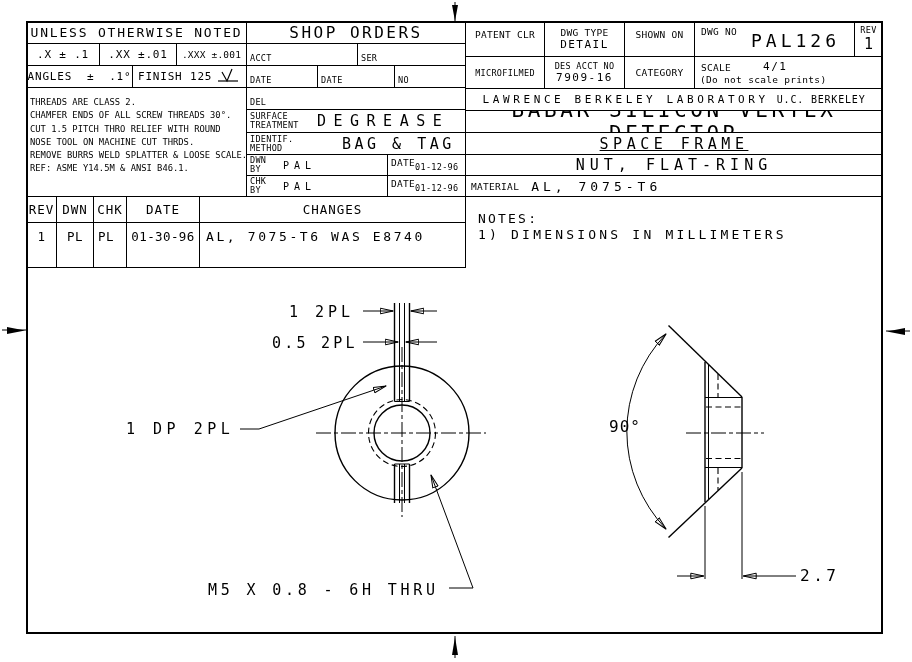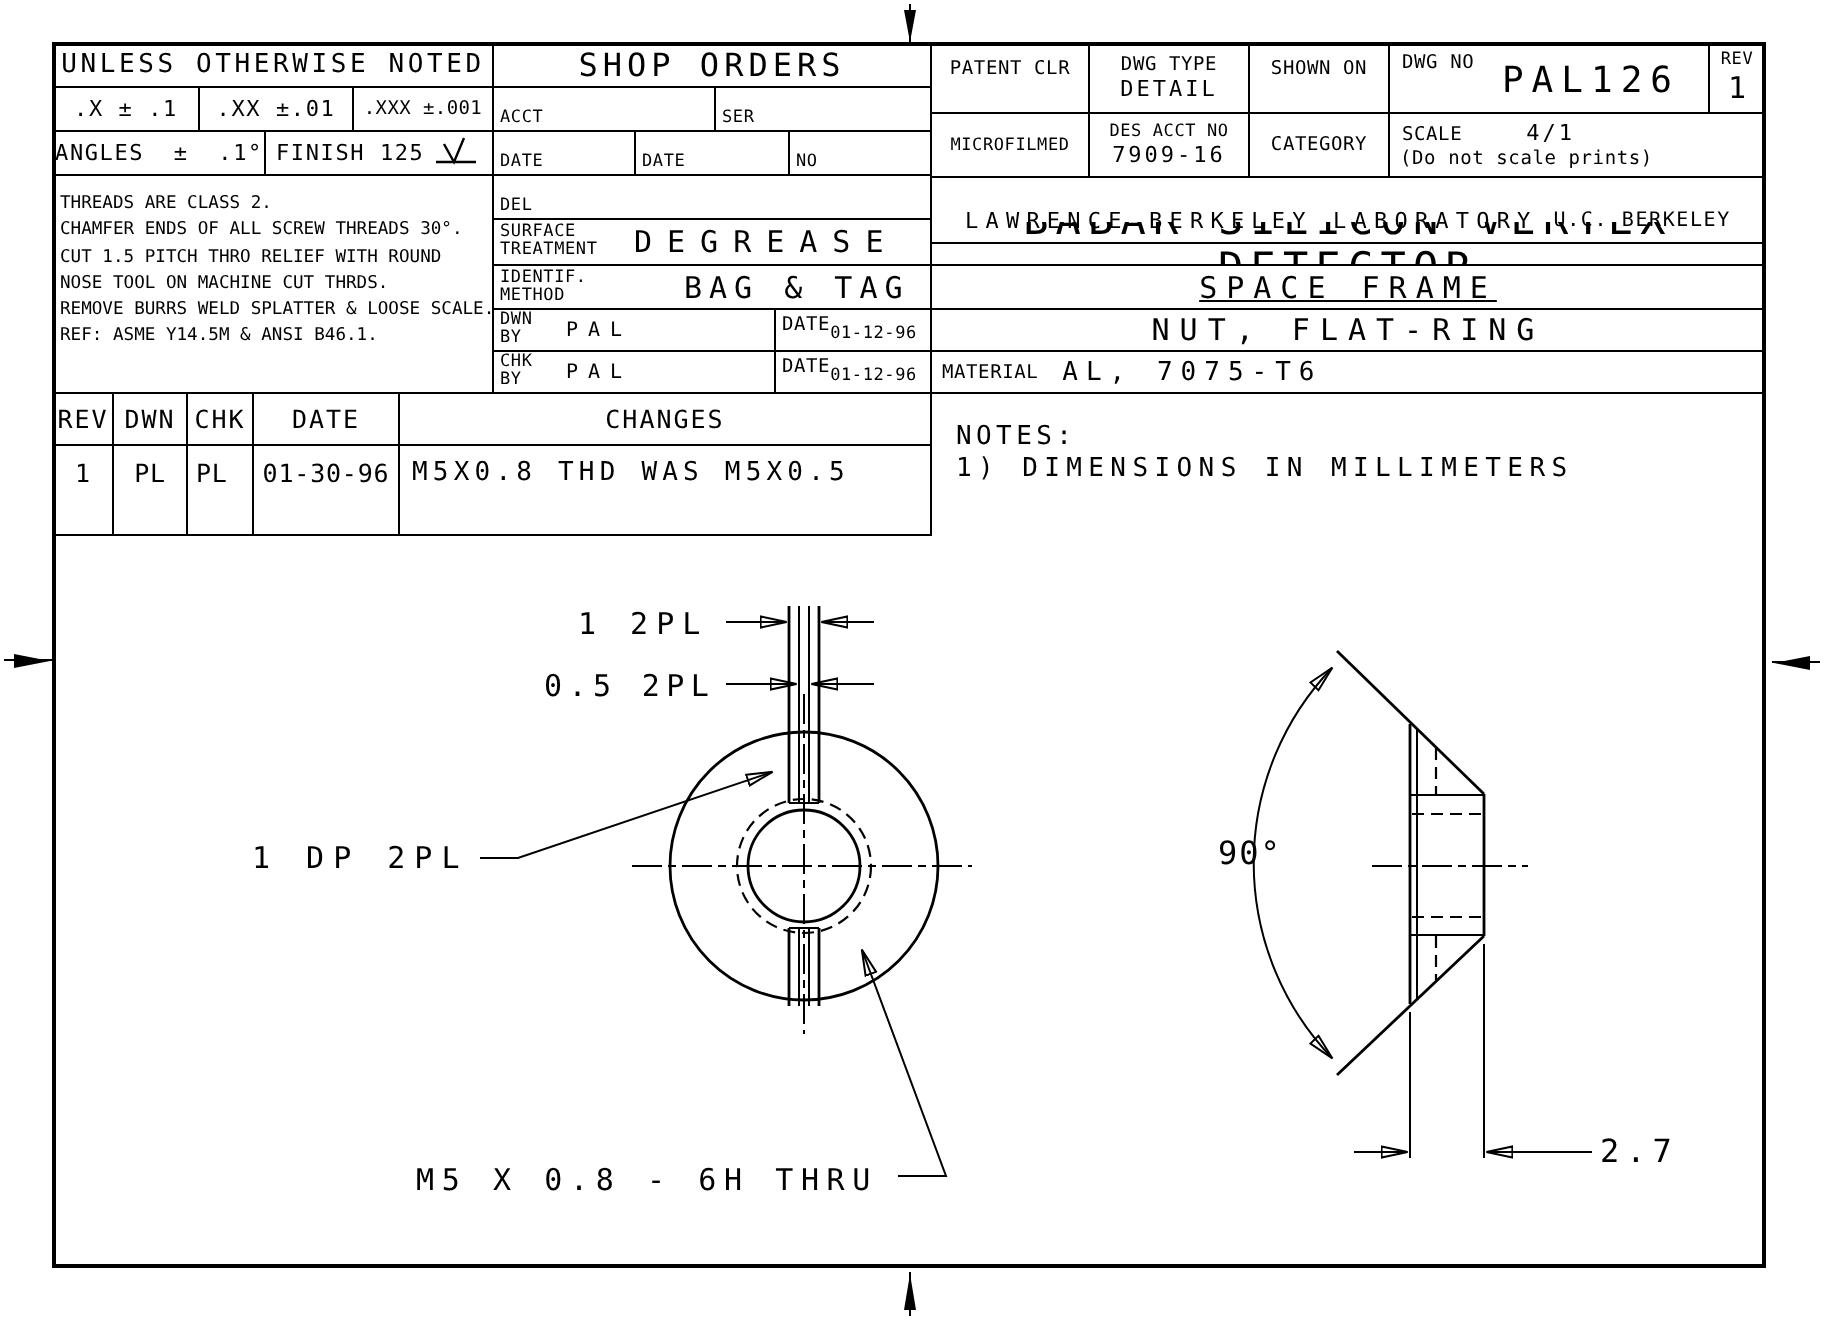--- a/index.html
+++ b/index.html
@@ -145,21 +145,21 @@
     <div class="t-detail">7909-16</div>
     </div>
   <div class="cell ctr t-sm" style="left:625px;top:57px;width:70px;height:32px;">CATEGORY</div>
   <div class="cell" style="left:695px;top:57px;width:188px;height:32px;">
     <div class="row">
       <span class="t-sm" style="margin:4px 0 0 6px;">SCALE</span>
       <span class="t-detail" style="margin:3px 0 0 32px;">4/1</span>
       </div>
     <div class="t-sm" style="margin:1px 0 0 5px;">(Do not scale prints)</div>
     </div>
-  <div class="cell ctr" style="left:466px;top:100px;width:417px;height:22px;">
+  <div class="cell ctr" style="left:466px;top:89px;width:417px;height:22px;">
     <span class="t-org">LAWRENCE BERKELEY LABORATORY</span>
     <span class="t-org2">U.C. BERKELEY</span>
     </div>
   <div class="cell ctr t-proj" style="left:466px;top:111px;width:417px;height:22px;">BABAR SILICON VERTEX DETECTOR</div>
   <div class="cell ctr t-sys" style="left:466px;top:133px;width:417px;height:22px;text-decoration:underline;">SPACE FRAME</div>
   <div class="cell ctr t-part" style="left:466px;top:155px;width:417px;height:21px;">NUT, FLAT-RING</div>
   <div class="cell row" style="left:466px;top:176px;width:417px;height:21px;padding-left:5px;">
     <span class="t-sm">MATERIAL</span>
     <span class="t-mat">AL, 7075-T6</span>
     </div>
@@ -167,21 +167,21 @@
   <div class="cell ctr t-hdr" style="left:27px;top:197px;width:30px;height:26px;">REV</div>
   <div class="cell ctr t-hdr" style="left:57px;top:197px;width:37px;height:26px;">DWN</div>
   <div class="cell ctr t-hdr" style="left:94px;top:197px;width:33px;height:26px;">CHK</div>
   <div class="cell ctr t-hdr" style="left:127px;top:197px;width:73px;height:26px;">DATE</div>
   <div class="cell ctr t-hdr" style="left:200px;top:197px;width:266px;height:26px;">CHANGES</div>
   <div class="cell t-date" style="left:27px;top:223px;width:30px;height:45px;text-align:center;padding-top:6px;">1</div>
   <div class="cell t-date" style="left:57px;top:223px;width:37px;height:45px;text-align:center;padding-top:6px;">PL</div>
   <div class="cell t-date" style="left:94px;top:223px;width:33px;height:45px;text-align:left;padding:6px 0 0 4px;">PL</div>
   <div class="cell t-date" style="left:127px;top:223px;width:73px;height:45px;text-align:center;padding-top:6px;">01-30-96</div>
   <div class="cell" style="left:200px;top:223px;width:266px;height:45px;padding:3px 0 0 6px;">
-    <div class="t-chg">M5X0.8 THD WAS M5X0.5</div>
+    <div class="t-chg">AL, 7075-T6 WAS E8740</div>
     </div>
 
   <div class="abs t-notes" style="left:478px;top:211px;">NOTES:</div>
   <div class="abs t-notes" style="left:478px;top:227px;letter-spacing:3.2px;">1) DIMENSIONS IN MILLIMETERS</div>
 
   <div class="abs t-dim" style="left:289px;top:303px;">1 2PL</div>
   <div class="abs t-dim" style="left:272px;top:334px;letter-spacing:3.2px;">0.5 2PL</div>
   <div class="abs t-dim" style="left:126px;top:420px;letter-spacing:4.5px;">1 DP 2PL</div>
   <div class="abs t-dim" style="left:208px;top:581px;letter-spacing:3.8px;">M5 X 0.8 - 6H THRU</div>
   <div class="abs t-dimlg" style="left:609px;top:417px;letter-spacing:1px;">90°</div>

